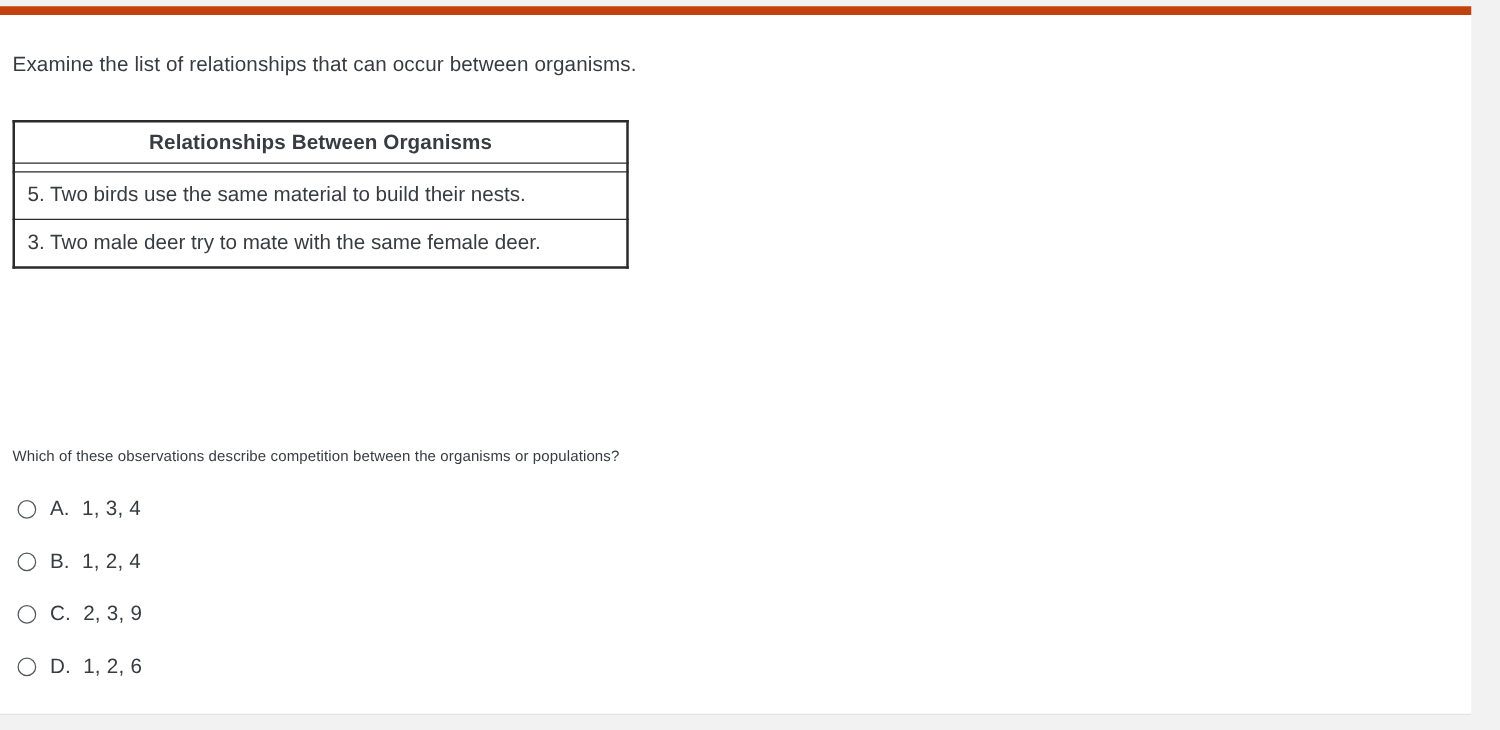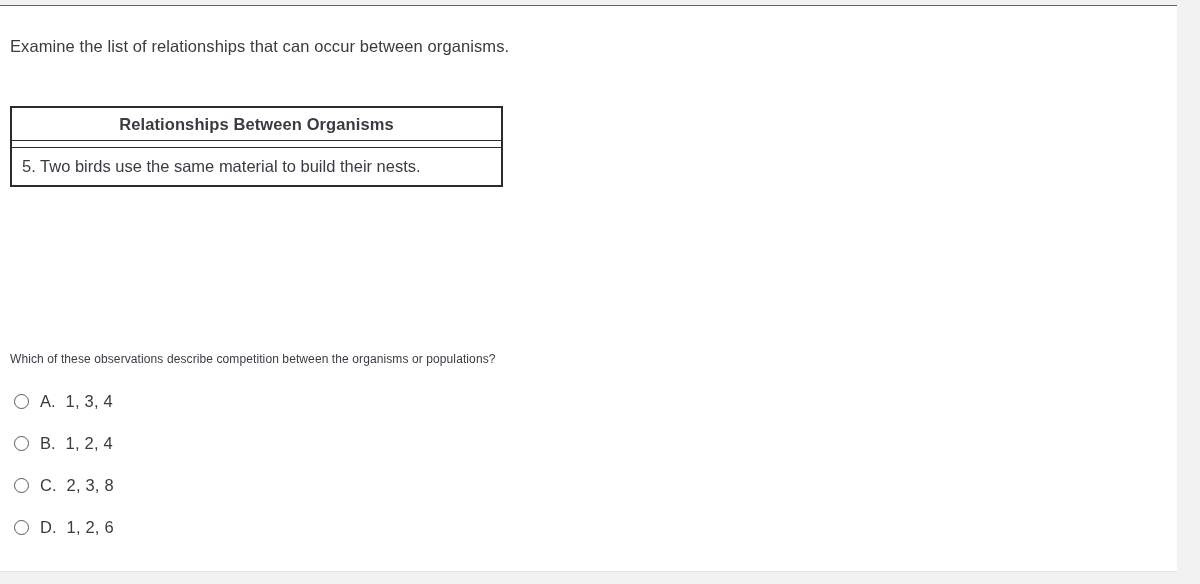--- a/index.html
+++ b/index.html
@@ -7,36 +7,35 @@
     width: 1200px; height: 584px;
     font-family: "Liberation Sans", "DejaVu Sans", sans-serif;
     background: var(--background, #f2f2f3);
     overflow: hidden;
   }
   .canvas { position: relative; width: 1200px; height: 584px; }
   .surface {
     position: absolute; left: 0; top: 5px;
     width: 1177px; height: 567px;
     background: var(--surface, #ffffff);
-    border-top: 1px solid #c2410c;
+    border-top: 7px solid #c2410c;
     border-bottom: 1px solid #e4e4e6;
   }
   .instruction {
     position: absolute; left: 10px; top: 28px;
     font-size: 16.5px; line-height: 24px;
     color: var(--text, #383c42);
     letter-spacing: 0.1px;
   }
   table.rel-table {
     position: absolute; left: 10px; top: 84px;
     width: 493px;
     border-collapse: collapse;
     border: 2px solid var(--table_border, #2b2b2b);
     background: #ffffff;
-    margin-top: 16px;
   }
   table.rel-table th, table.rel-table td {
     border: 1.5px solid var(--table_border, #2b2b2b);
     color: var(--text, #383c42);
     font-size: 16.5px;
     line-height: 28px;
   }
   table.rel-table th.title-cell {
     font-weight: bold;
     text-align: center;
@@ -98,20 +97,23 @@
           <th class="title-cell">Relationships Between Organisms</th>
         </tr>
         <tr class="spacer">
           <th></th>
         </tr>
       </thead>
       <tbody>
         <tr>
           <td>5. Two birds use the same material to build their nests.</td>
         </tr>
+        <tr>
+          <td>3. Two male deer try to mate with the same female deer.</td>
+        </tr>
       </tbody>
     </table>
 
     <p class="question">Which of these observations describe competition between the organisms or populations?</p>
 
     <div class="options">
 
       <div class="option">
         <span class="radio"></span>
         <span class="letter">A.</span>
@@ -120,21 +122,21 @@
 
       <div class="option">
         <span class="radio"></span>
         <span class="letter">B.</span>
         <span class="value">1, 2, 4</span>
       </div>
 
       <div class="option">
         <span class="radio"></span>
         <span class="letter">C.</span>
-        <span class="value">2, 3, 8</span>
+        <span class="value">2, 3, 9</span>
       </div>
 
       <div class="option">
         <span class="radio"></span>
         <span class="letter">D.</span>
         <span class="value">1, 2, 6</span>
       </div>
 
     </div>
   </div>

